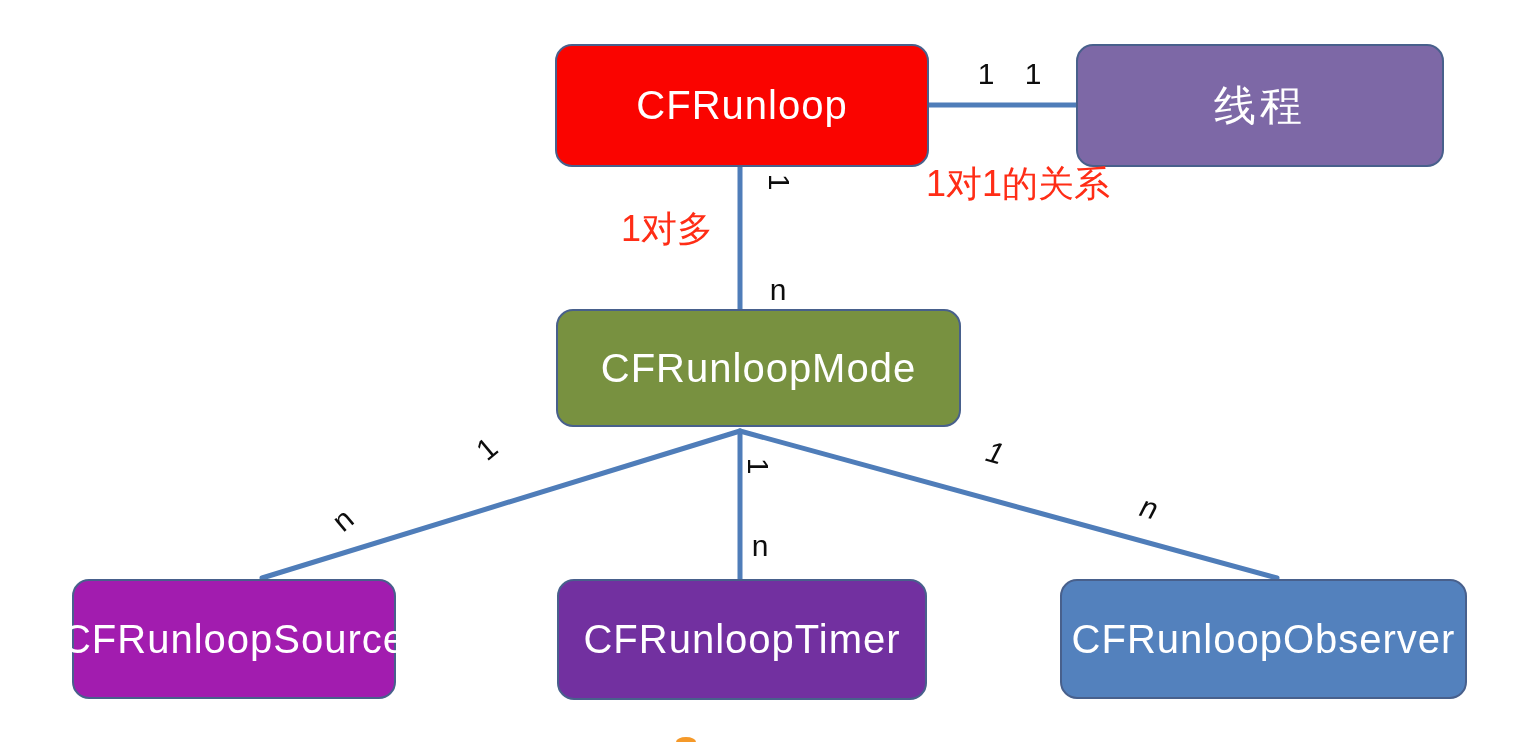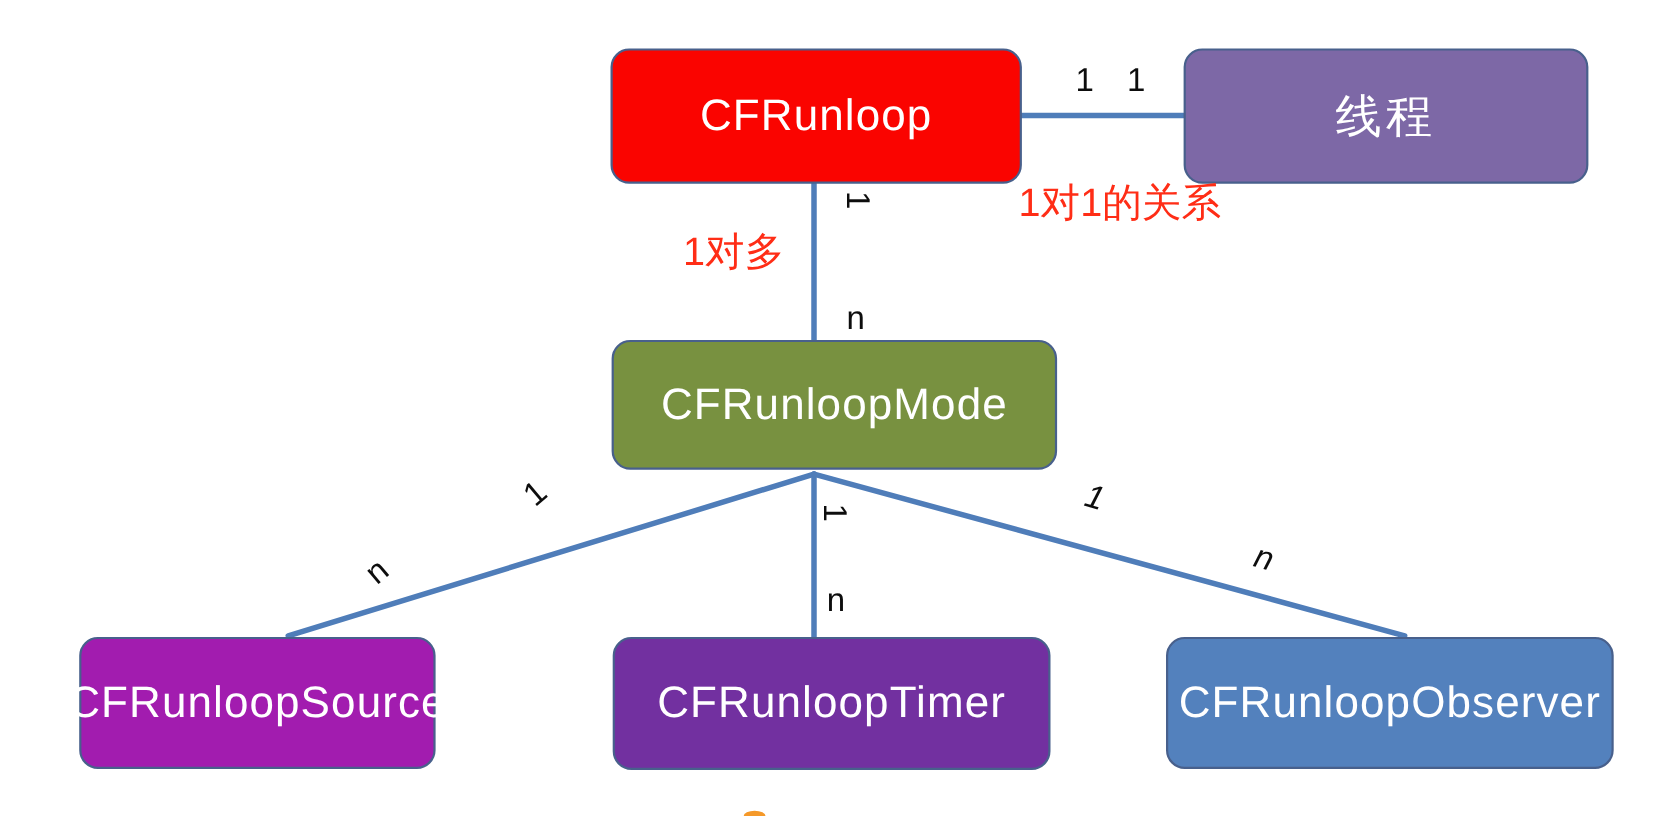--- a/index.html
+++ b/index.html
@@ -80,21 +80,21 @@
   </div>
 
   <div class="node" style="left: 556px; top: 309px; width: 405px; height: 118px; background-color: rgb(120, 145, 64);">
     <span>CFRunloopMode</span>
   </div>
 
   <div class="node" style="left: 72px; top: 579px; width: 324px; height: 120px; background-color: #a21caf;">
     <span>CFRunloopSource</span>
   </div>
 
-  <div class="node" style="left: 557px; top: 579px; width: 398px; height: 121px; background-color: rgb(114, 48, 160);">
+  <div class="node" style="left: 557px; top: 579px; width: 370px; height: 121px; background-color: rgb(114, 48, 160);">
     <span>CFRunloopTimer</span>
   </div>
 
   <div class="node" style="left: 1060px; top: 579px; width: 407px; height: 120px; background-color: rgb(83, 129, 189);">
     <span>CFRunloopObserver</span>
   </div>
 
   <span class="mult" style="left:986px; top:74px;">1</span>
   <span class="mult" style="left:1033px; top:74px;">1</span>
 

